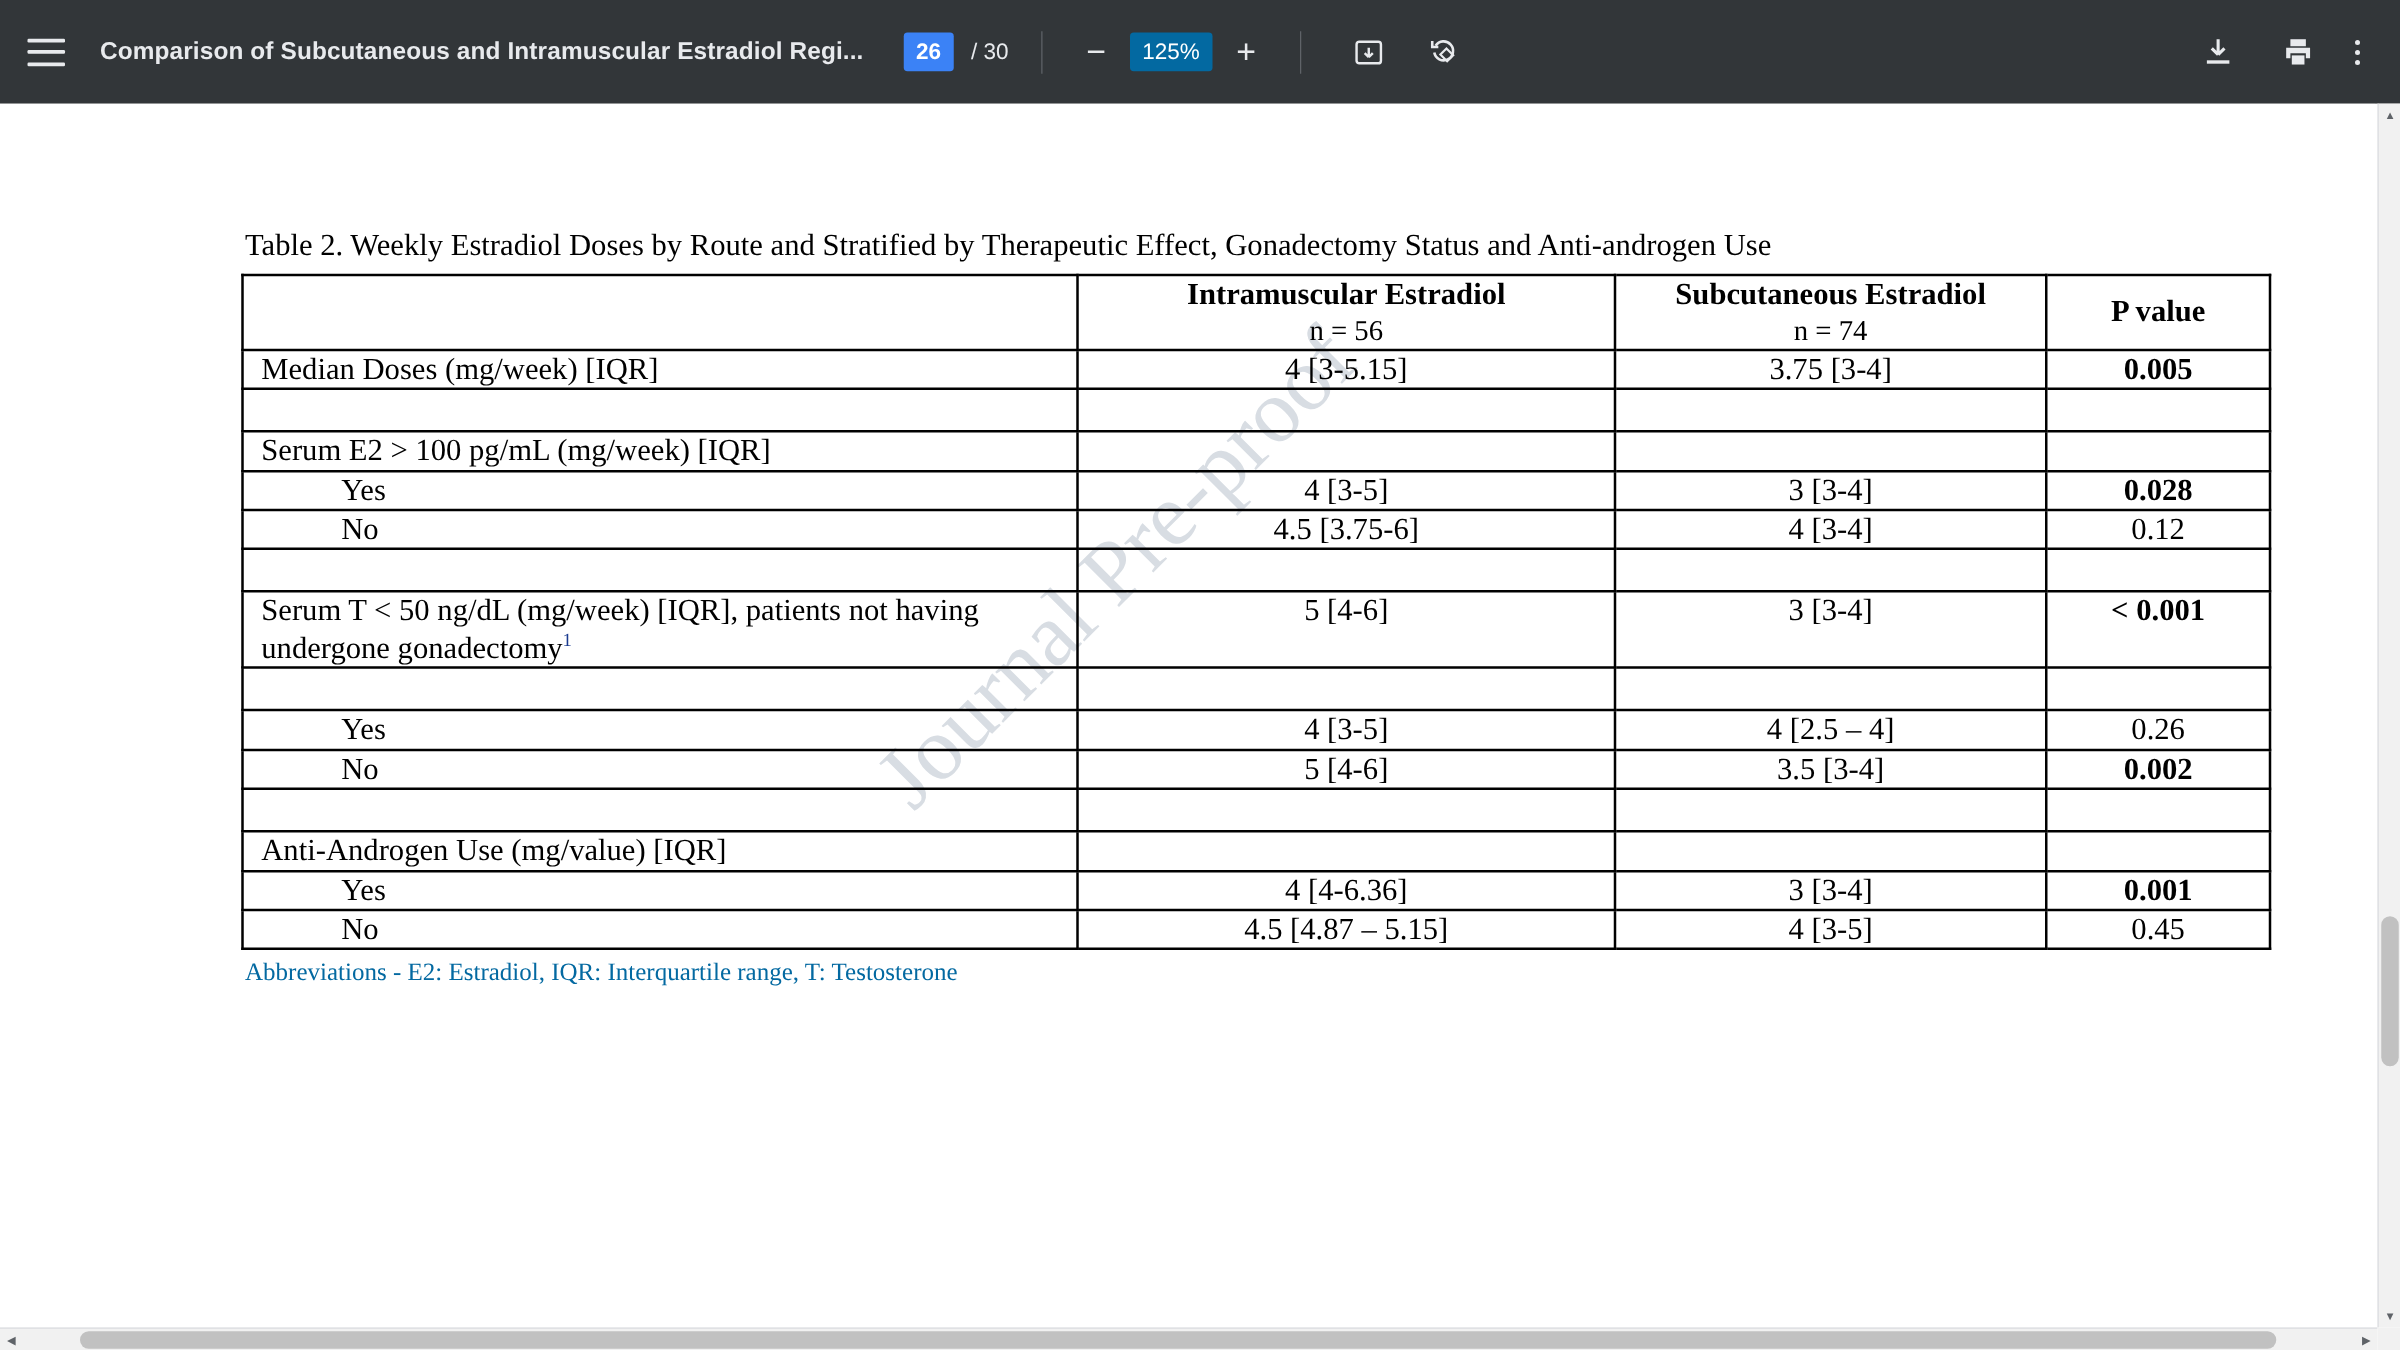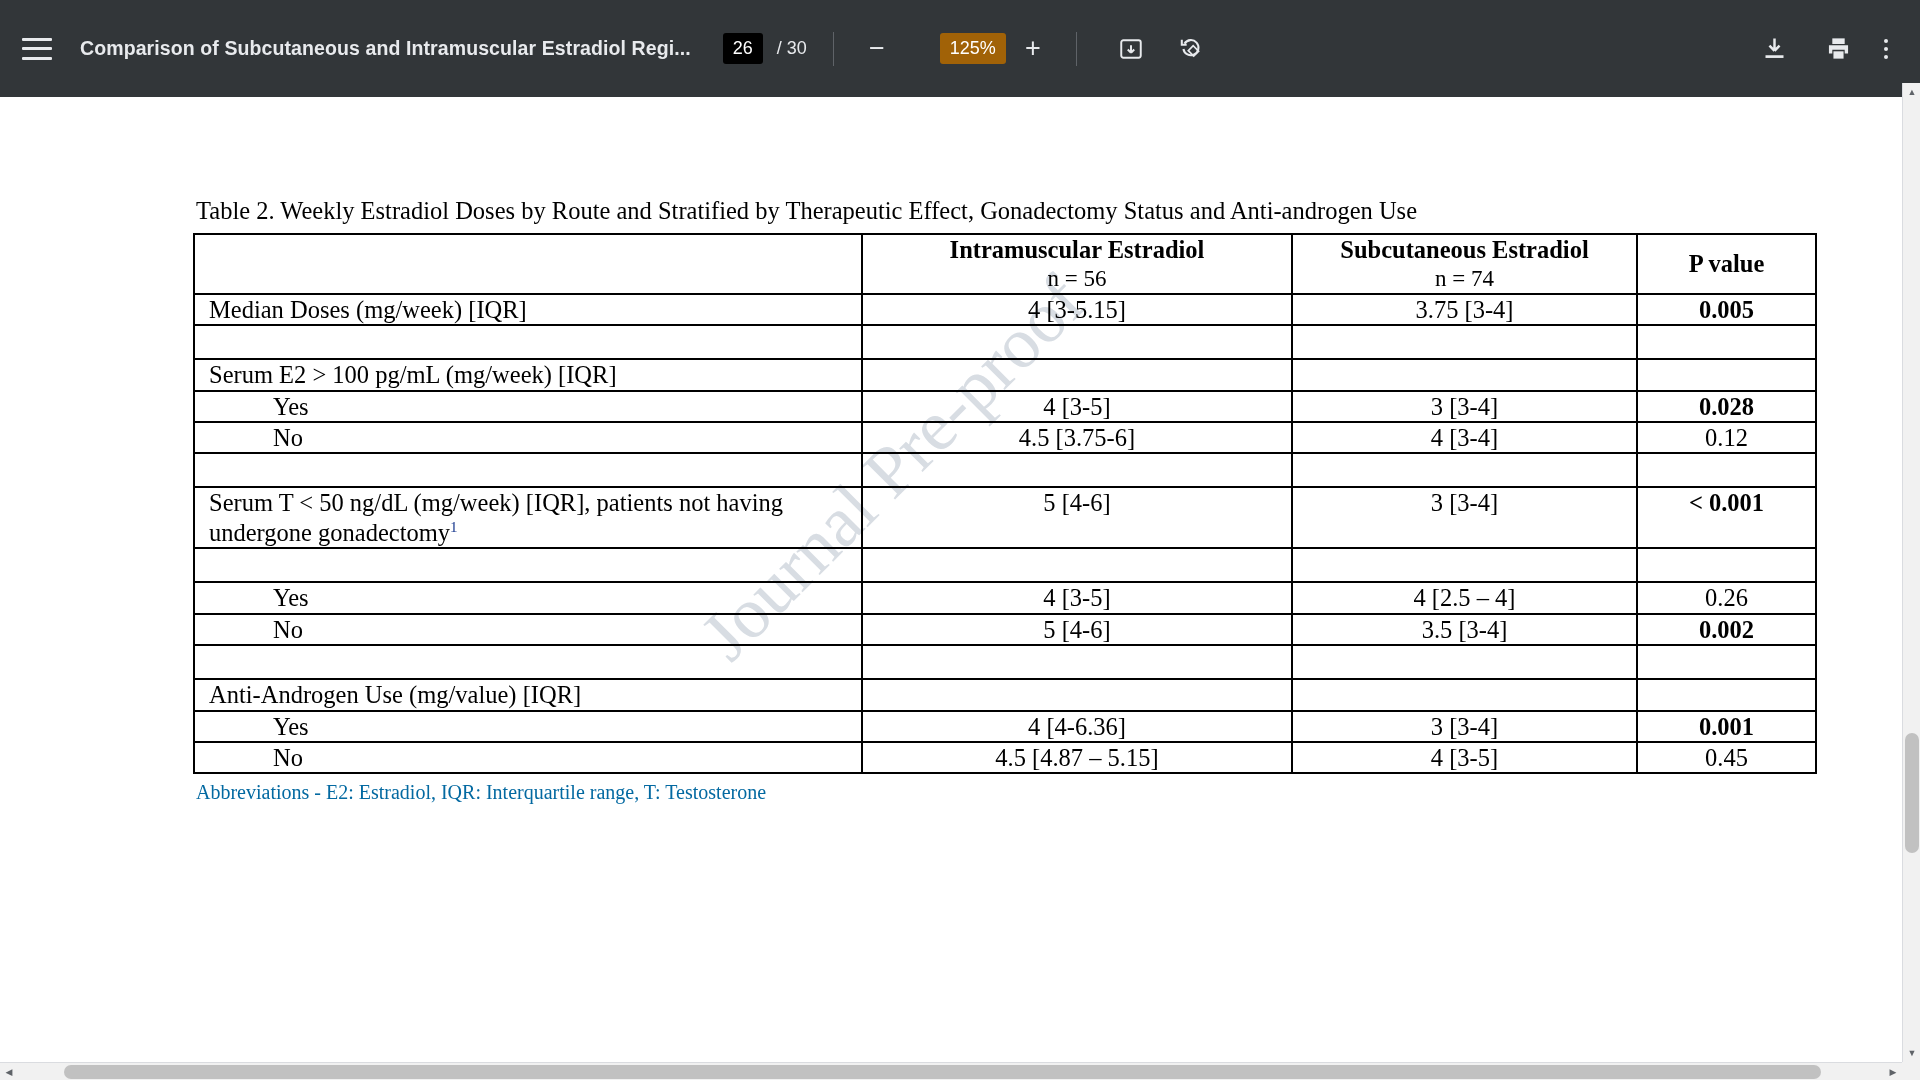--- a/index.html
+++ b/index.html
@@ -7,21 +7,21 @@
     margin: 0; padding: 0;
     width: 1920px; height: 1080px;
     overflow: hidden;
     background: #fff;
     font-family: "Liberation Sans", sans-serif;
   }
 
   
   .toolbar {
     position: relative;
-    height: 97px;
+    height: 83px;
     background: #323639;
     display: flex;
     align-items: center;
     padding: 0 22px;
     color: #e8eaed;
   }
   .tb-left { display: flex; align-items: center; min-width: 0; }
   .hamburger {
     width: 30px; height: 22px;
     display: flex; flex-direction: column; justify-content: space-between;
@@ -37,50 +37,50 @@
     max-width: 620px;
     letter-spacing: .1px;
   }
 
   .tb-center {
     display: flex; align-items: center;
     margin-left: 32px;
     gap: 10px;
   }
   .page-box {
-    background: #000000;
+    background: #3b82f6;
     color: #fff;
     font-size: 18px;
     border-radius: 3px;
     padding: 5px 9px;
     min-width: 40px;
     text-align: center;
+    font-weight: bold;
   }
   .page-total { font-size: 18px; color: #e8eaed; margin-left: 4px; }
   .divider {
     width: 1px; height: 34px;
     background: #5f6368;
     margin: 0 16px;
   }
   .zoom-btn {
     width: 34px; height: 34px;
     display: flex; align-items: center; justify-content: center;
     font-size: 27px; line-height: 1;
     cursor: pointer; color: #e8eaed;
     user-select: none;
   }
   .zoom-val {
-    background: #a16207;
+    background: #0369a1;
     color: #fff;
     font-size: 18px;
     border-radius: 3px;
     padding: 5px 10px;
     min-width: 62px;
     text-align: center;
-    margin-left: 36px;
   }
   .icon-btn {
     width: 44px; height: 44px;
     display: flex; align-items: center; justify-content: center;
     cursor: pointer; color: #e8eaed;
     margin-left: 6px;
   }
   .tb-right {
     margin-left: auto;
     display: flex; align-items: center;

